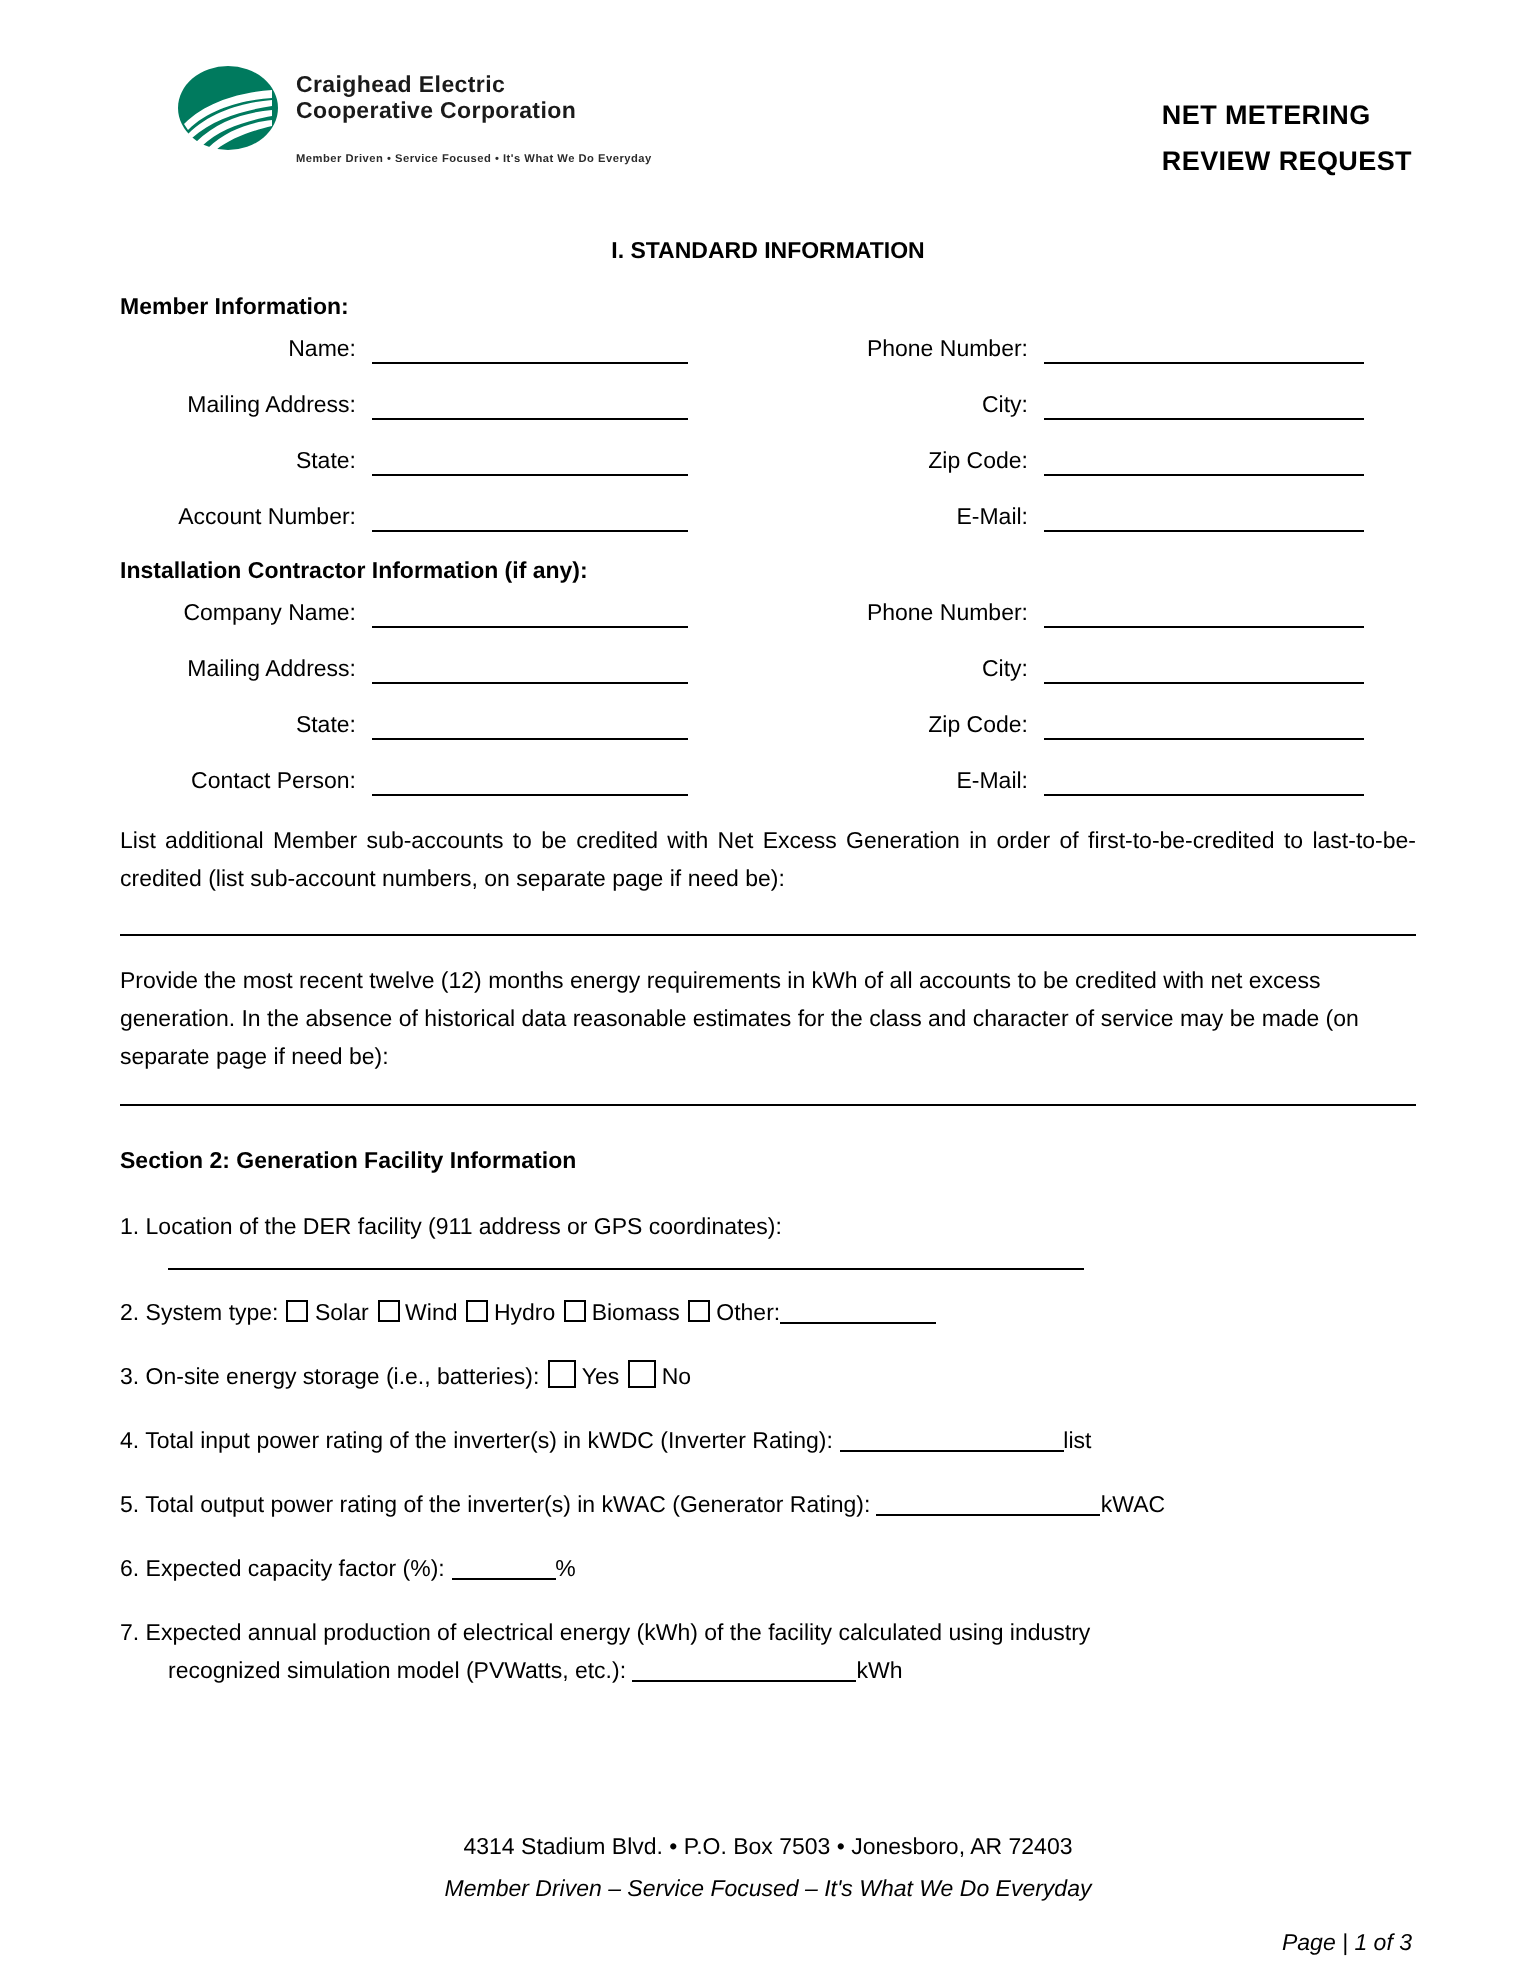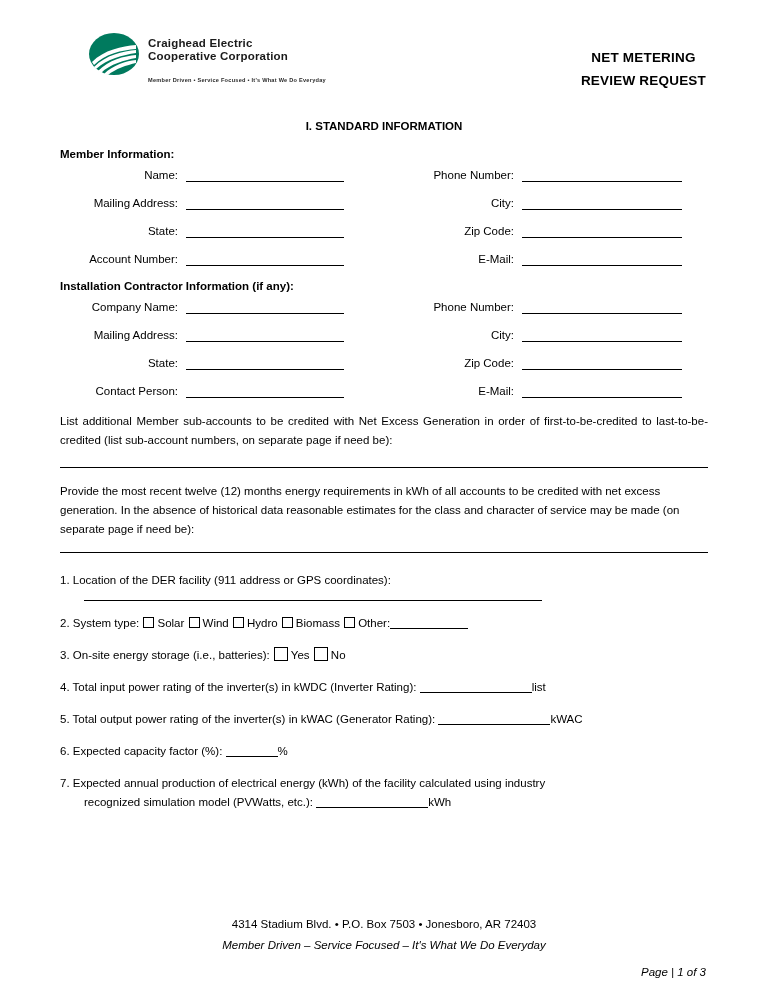--- a/index.html
+++ b/index.html
@@ -55,21 +55,21 @@
   }
   .brand-tagline {
     margin-top: 14px;
     font-size: 5.6px;
     font-weight: bold;
     letter-spacing: .25px;
     color: #2b2b2b;
     white-space: nowrap;
   }
   .doc-title {
-    text-align: center;
+    text-align: left;
     font-size: 13.5px;
     font-weight: bold;
     line-height: 23px;
     letter-spacing: .2px;
     padding-top: 14px;
     padding-right: 2px;
   }
   
   .center-head {
     text-align: center;
@@ -309,20 +309,21 @@
       </div>
     </div>
   </div>
 
   <div class="para justify" style="margin-top:0;">List additional Member sub-accounts to be credited with Net Excess Generation in order of first-to-be-credited to last-to-be-credited (list sub-account numbers, on separate page if need be):</div>
   <div class="ruleline"></div>
 
   <div class="para" style="margin-top:14px;">Provide the most recent twelve (12) months energy requirements in kWh of all accounts to be credited with net excess generation. In the absence of historical data reasonable estimates for the class and character of service may be made (on separate page if need be):</div>
   <div class="ruleline tight"></div>
 
+  <div class="sec-head" style="margin-top:22px;">Section 2: Generation Facility Information</div>
 
   <div class="item" style="margin-top:18px;">1. Location of the DER facility (911 address or GPS coordinates):</div>
   <div class="sub-rule"></div>
 
   <div class="item">
     <span>2. System type:</span>
     <span class="nowrap"><span class="cbox"></span><span>Solar</span></span>
     <span class="nowrap"><span class="cbox"></span><span>Wind</span></span>
     <span class="nowrap"><span class="cbox"></span><span>Hydro</span></span>
     <span class="nowrap"><span class="cbox"></span><span>Biomass</span></span>

